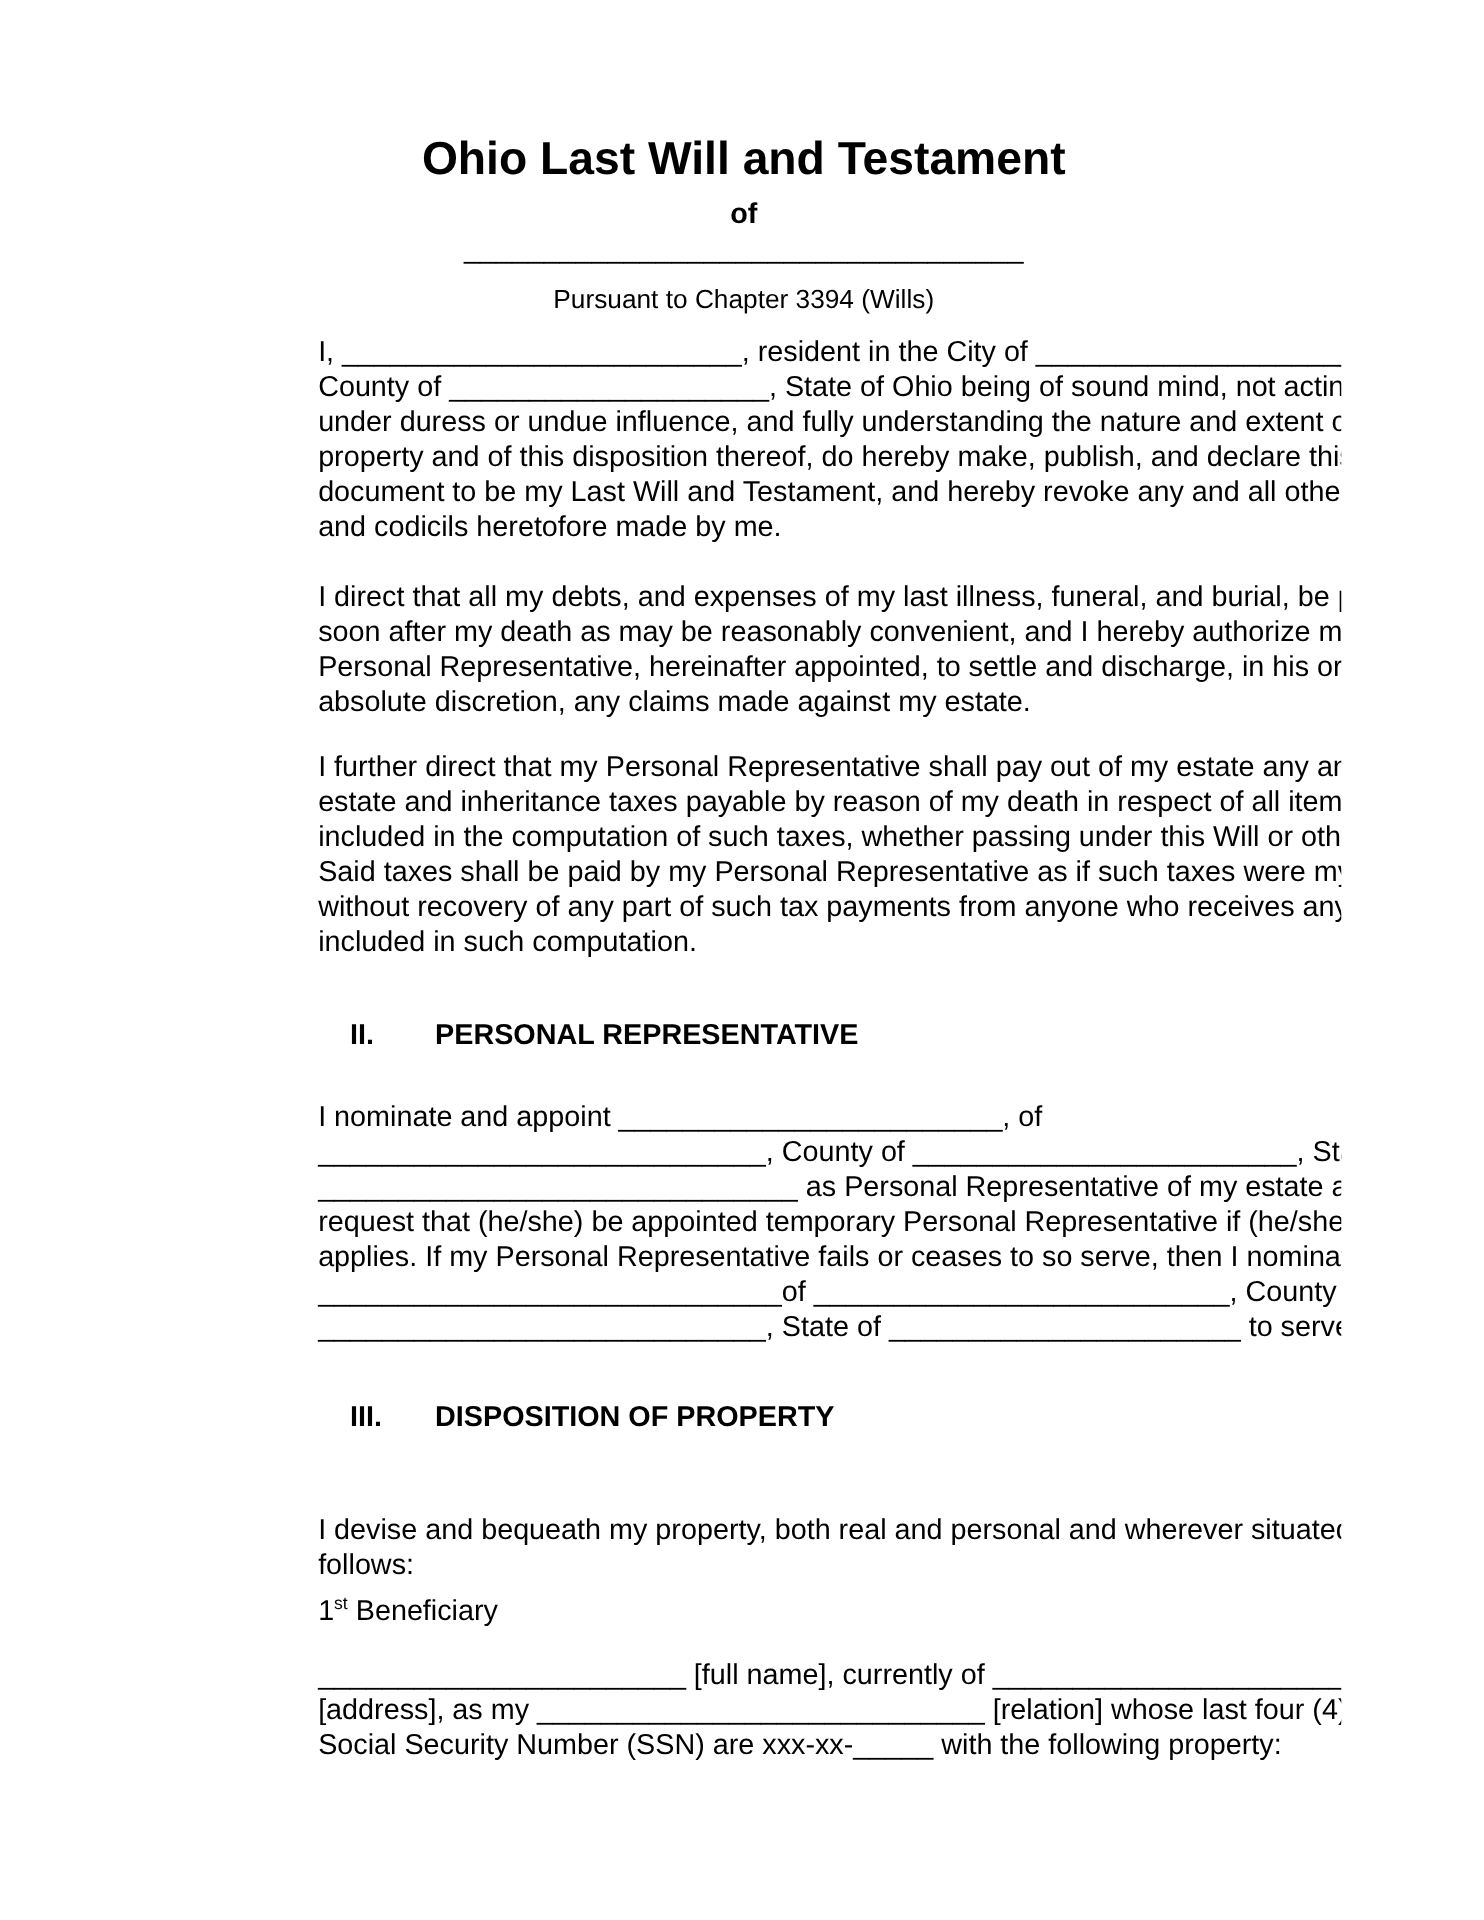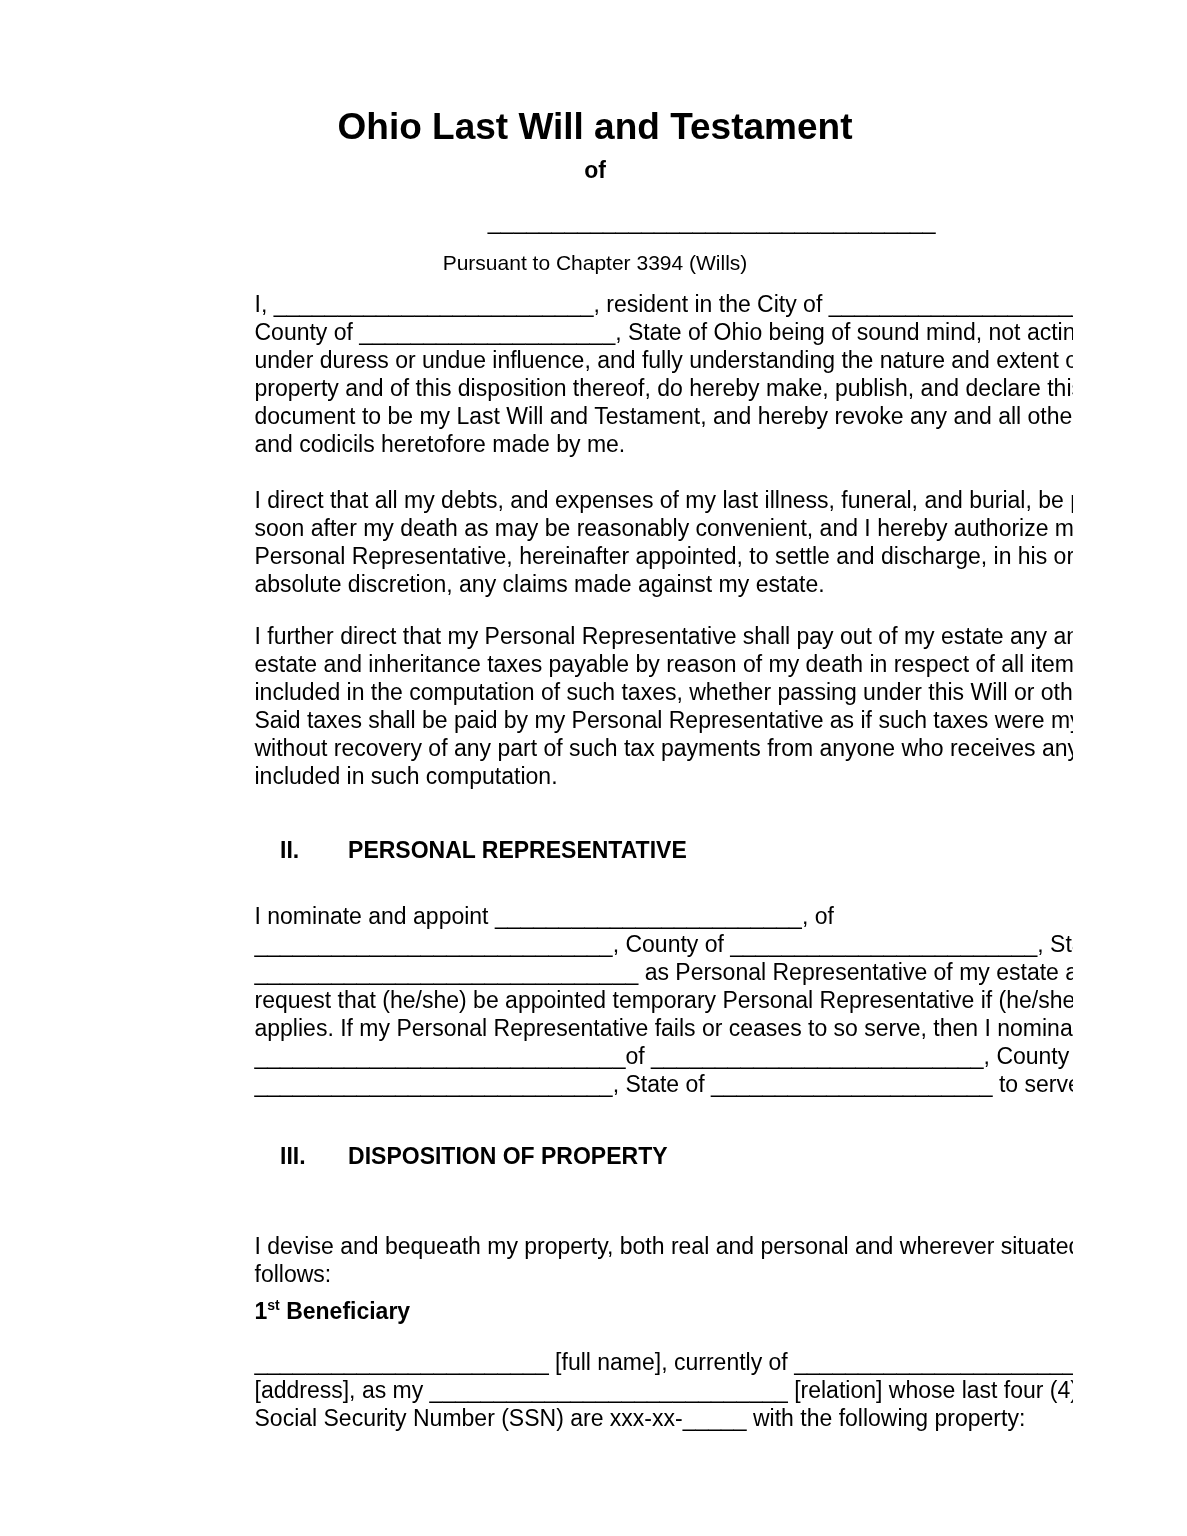--- a/index.html
+++ b/index.html
@@ -24,24 +24,23 @@
     letter-spacing: 0;
   }
   .doc-subtitle {
     margin-top: 7px;
     font-size: 23px;
     line-height: 28px;
     font-weight: bold;
     text-align: center;
   }
   .name-blank {
-    margin-top: 23px;
     font-size: 23px;
     line-height: 28px;
-    text-align: right;
+    text-align: center;
     white-space: pre;
   }
   .pursuant {
     margin-top: 15px;
     font-size: 21px;
     line-height: 26px;
     text-align: center;
   }
   .para {
     font-size: 23px;
@@ -65,21 +64,21 @@
   .h2-mt { margin-top: 18px; }
   .h3-mt { margin-top: 16px; }
   .section-number {
     display: inline-block;
     width: 68px;
   }
   .beneficiary-label {
     margin-top: 9px;
     font-size: 23px;
     line-height: 28px;
-    font-weight: bold;
+    font-weight: normal;
   }
   .beneficiary-label sup {
     font-size: 14px;
     vertical-align: super;
     line-height: 0;
   }
 </style>
 </head>
 <body>
 

